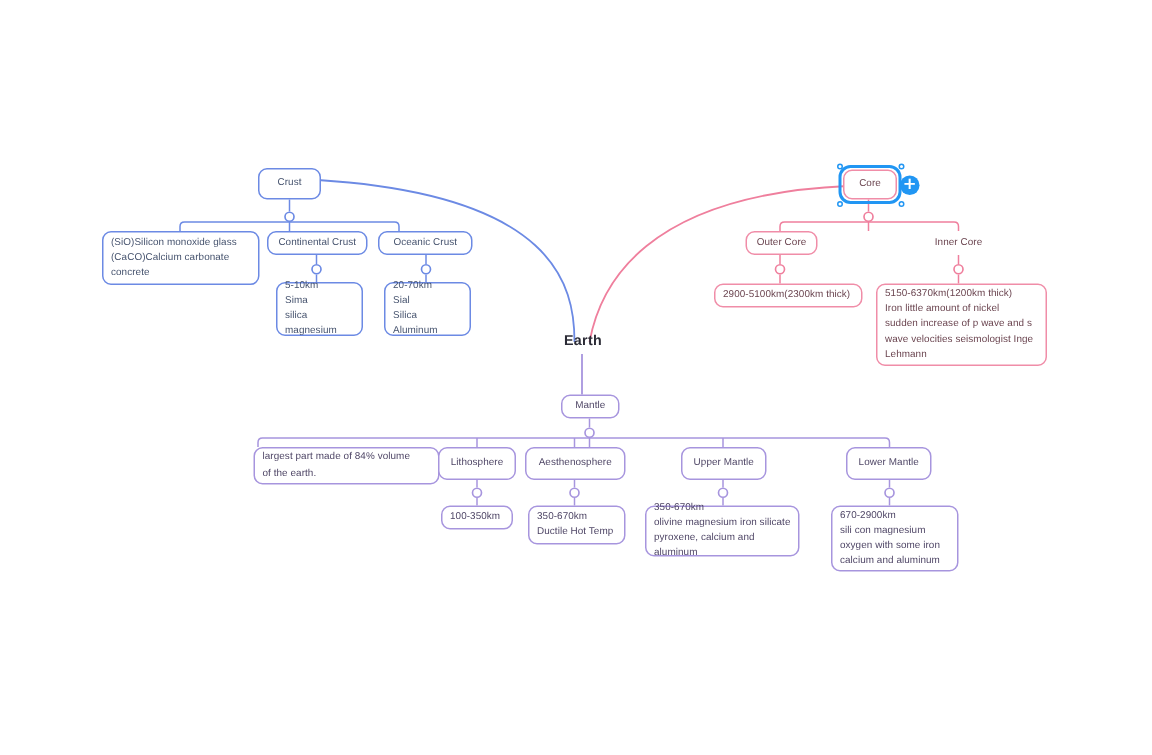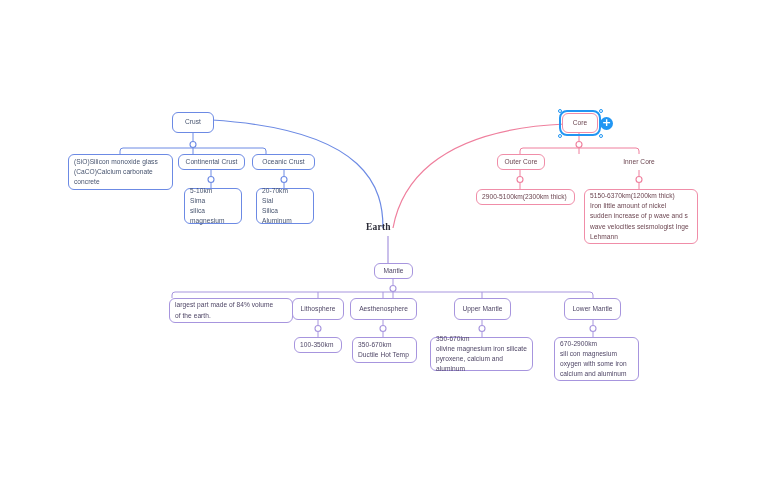--- a/index.html
+++ b/index.html
@@ -165,21 +165,21 @@
 
     <path d="M 482 320 L 482 325" fill="none" stroke="#a795de" stroke-width="1"></path>
     <circle cx="482" cy="328.5" r="3" fill="#ffffff" stroke="#a795de" stroke-width="1.1"></circle>
     <path d="M 482 332 L 482 337" fill="none" stroke="#a795de" stroke-width="1"></path>
 
     <path d="M 593 320 L 593 325" fill="none" stroke="#a795de" stroke-width="1"></path>
     <circle cx="593" cy="328.5" r="3" fill="#ffffff" stroke="#a795de" stroke-width="1.1"></circle>
     <path d="M 593 332 L 593 337" fill="none" stroke="#a795de" stroke-width="1"></path>
   </svg>
 
-  <div class="root" style="left:366px; top:222px;font-family:Liberation Serif, serif;">
+  <div class="root" style="left:376px; top:222px;">
     <span>Earth</span>
   </div>
 
   <div class="node blue center-label" style="left:172px; top:112px; width:42px; height:21px;">
     <span>Crust</span>
   </div>
 
   <div class="node blue" style="left:68px; top:154px; width:105px; height:36px;">
     <span>(SiO)Silicon monoxide glass
 (CaCO)Calcium carbonate

